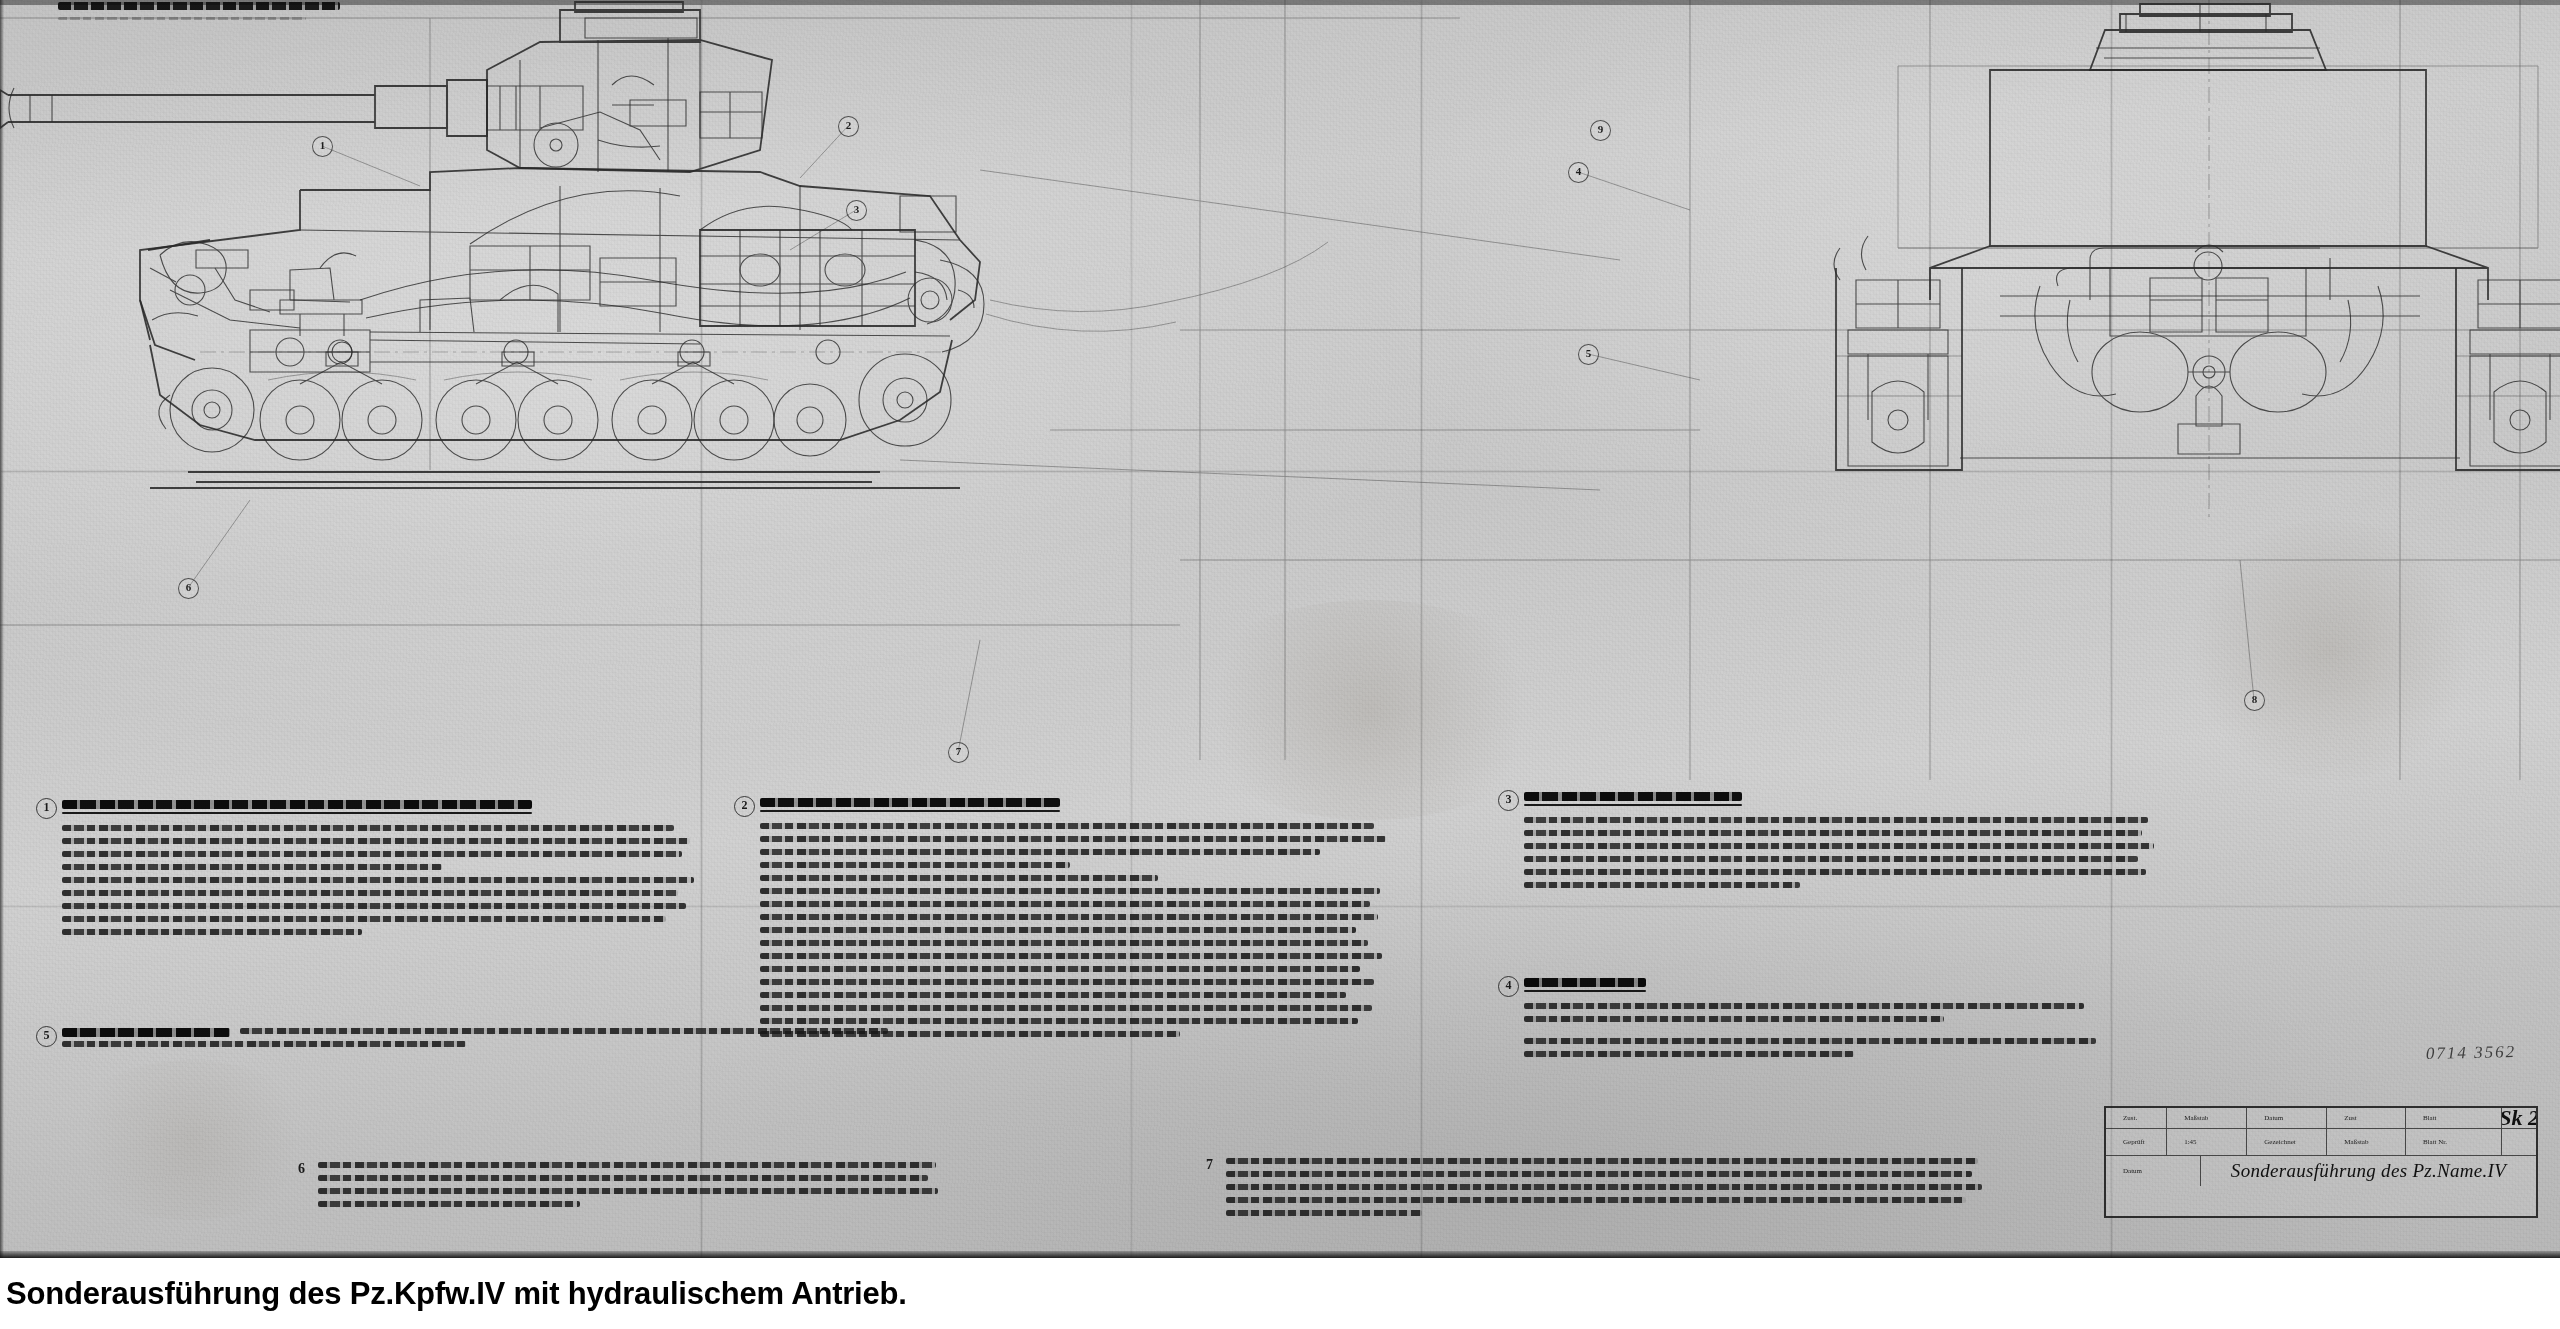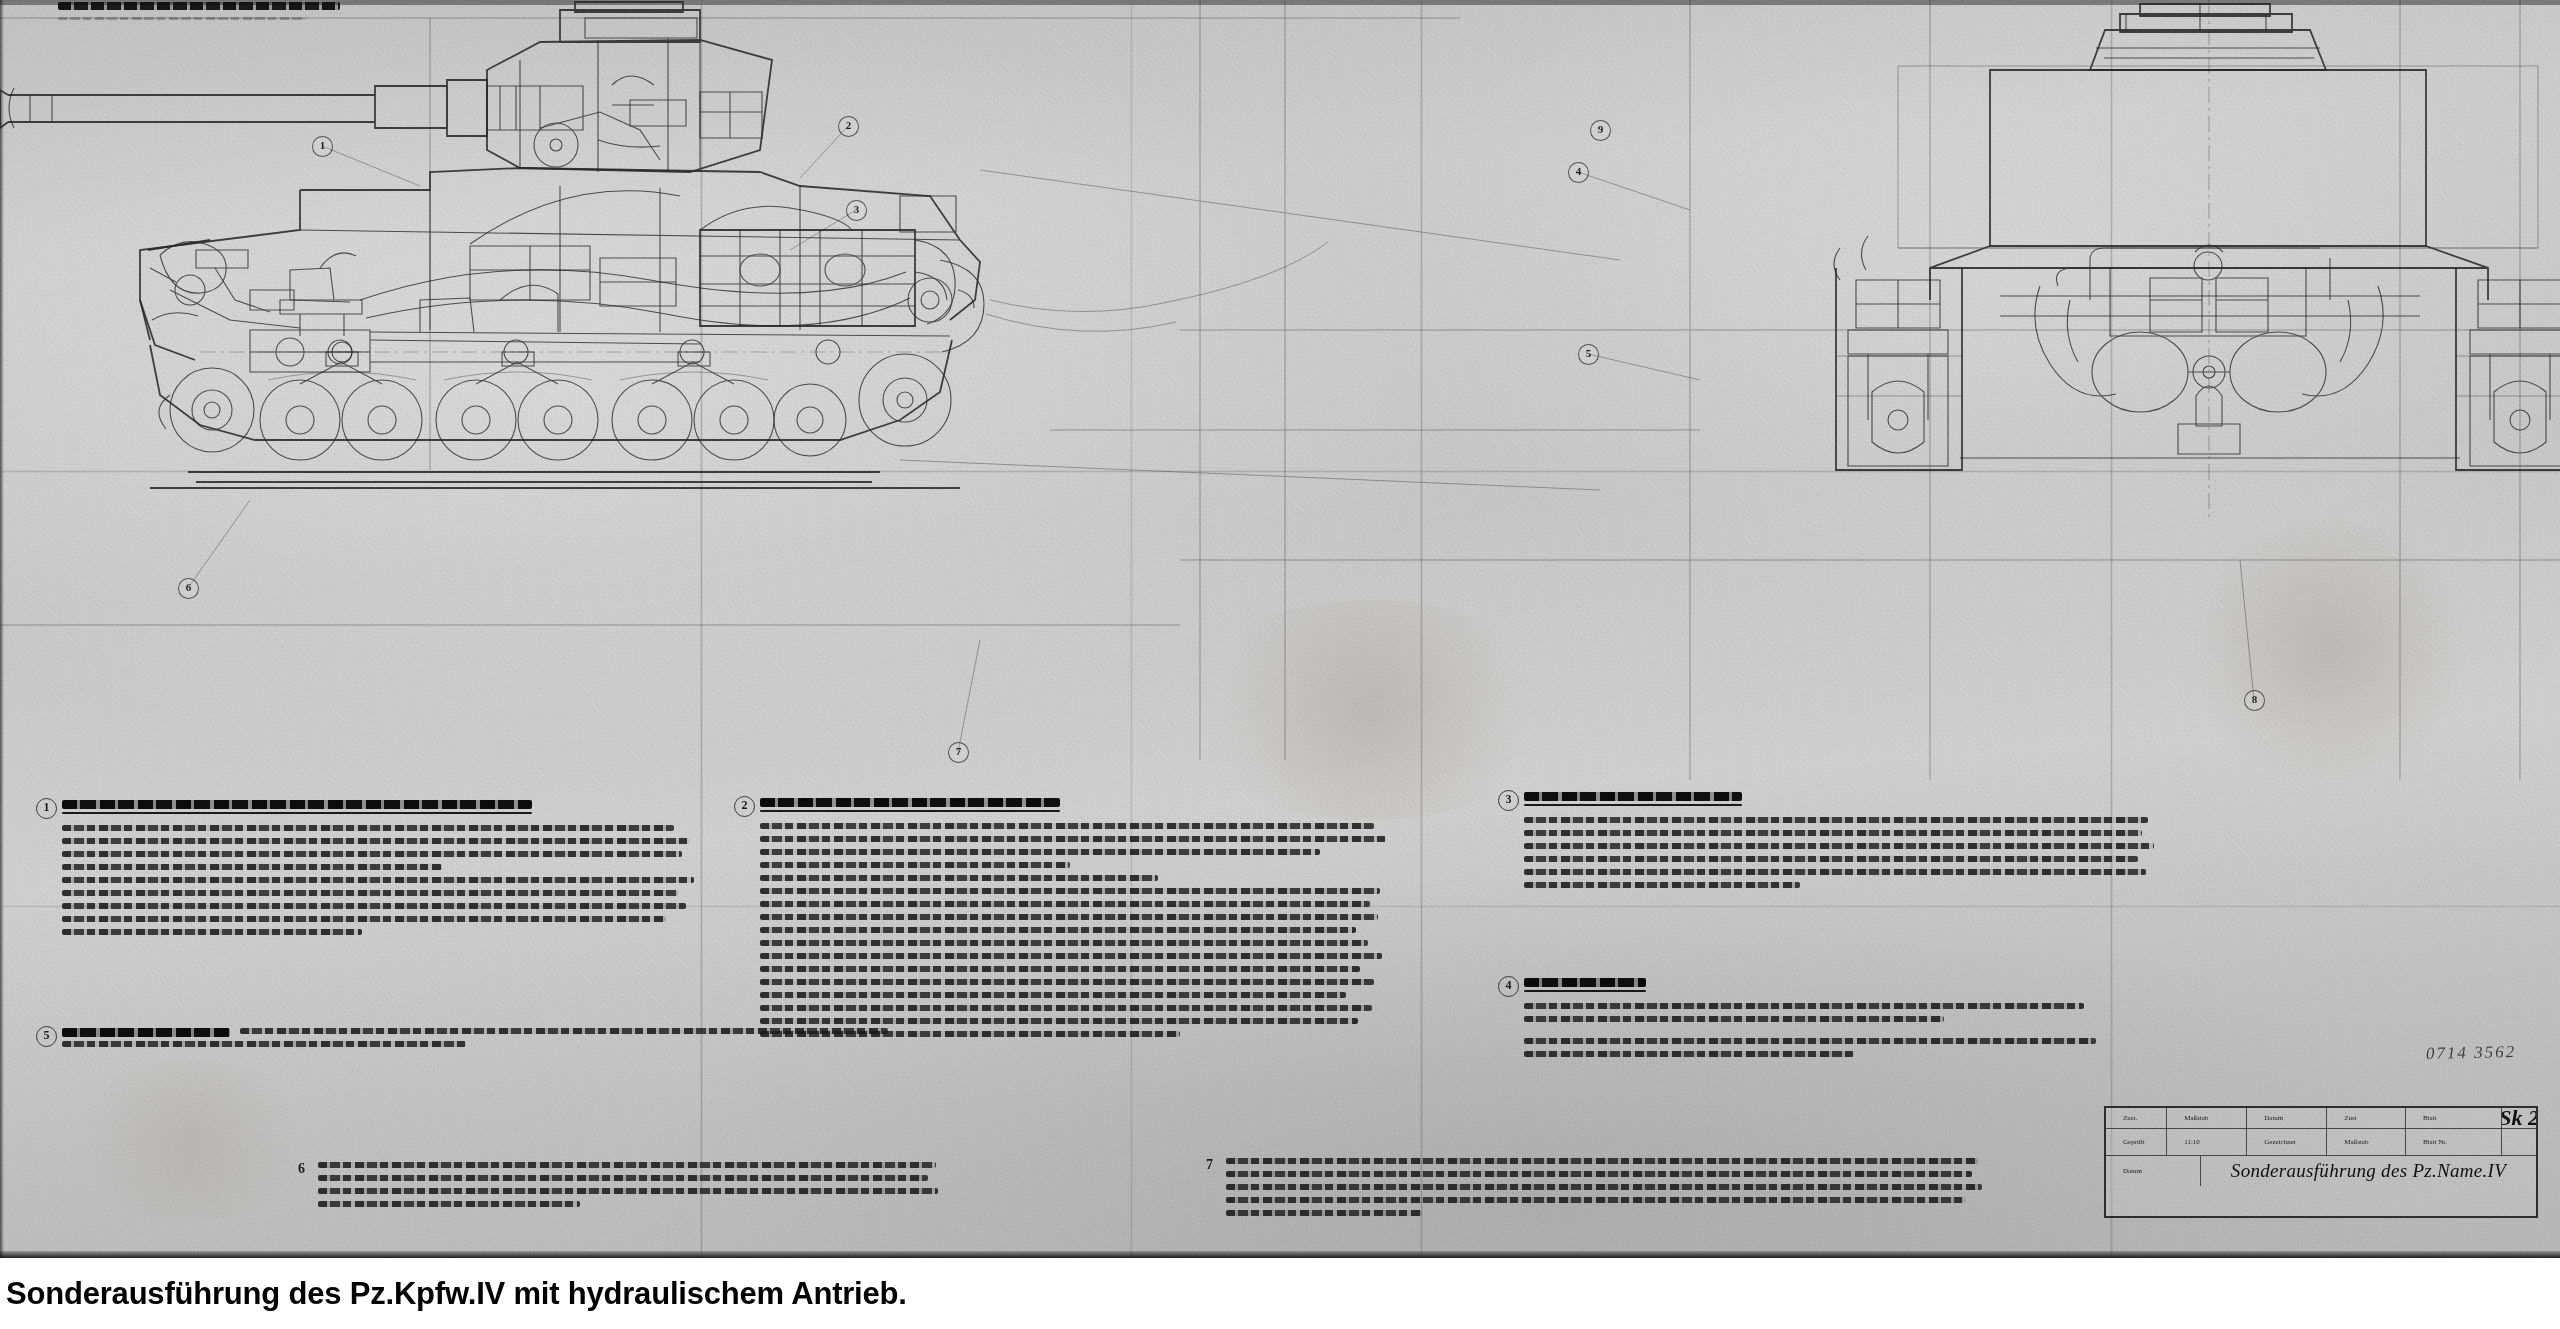--- a/index.html
+++ b/index.html
@@ -606,21 +606,21 @@
       <div class="cell" style="width:62px">Maßstab</div>
       <div class="cell" style="width:62px">Datum</div>
       <div class="cell" style="width:60px">Zust</div>
       <div class="cell" style="width:84px">Blatt</div>
       <div class="cell" style="flex:1;justify-content:center">
         <span class="tb-num">Sk 2</span>
       </div>
     </div>
     <div class="row" style="height:26px">
       <div class="cell" style="width:36px">Geprüft</div>
-      <div class="cell" style="width:62px">11:10</div>
+      <div class="cell" style="width:62px">1:45</div>
       <div class="cell" style="width:62px">Gezeichnet</div>
       <div class="cell" style="width:60px">Maßstab</div>
       <div class="cell" style="width:84px">Blatt Nr.</div>
       <div class="cell" style="flex:1"></div>
     </div>
     <div class="row" style="height:30px">
       <div class="cell" style="width:60px">Datum</div>
       <div class="cell" style="flex:1;justify-content:center">
         <span class="tb-main">Sonderausführung des Pz.Name.IV</span>
       </div>

